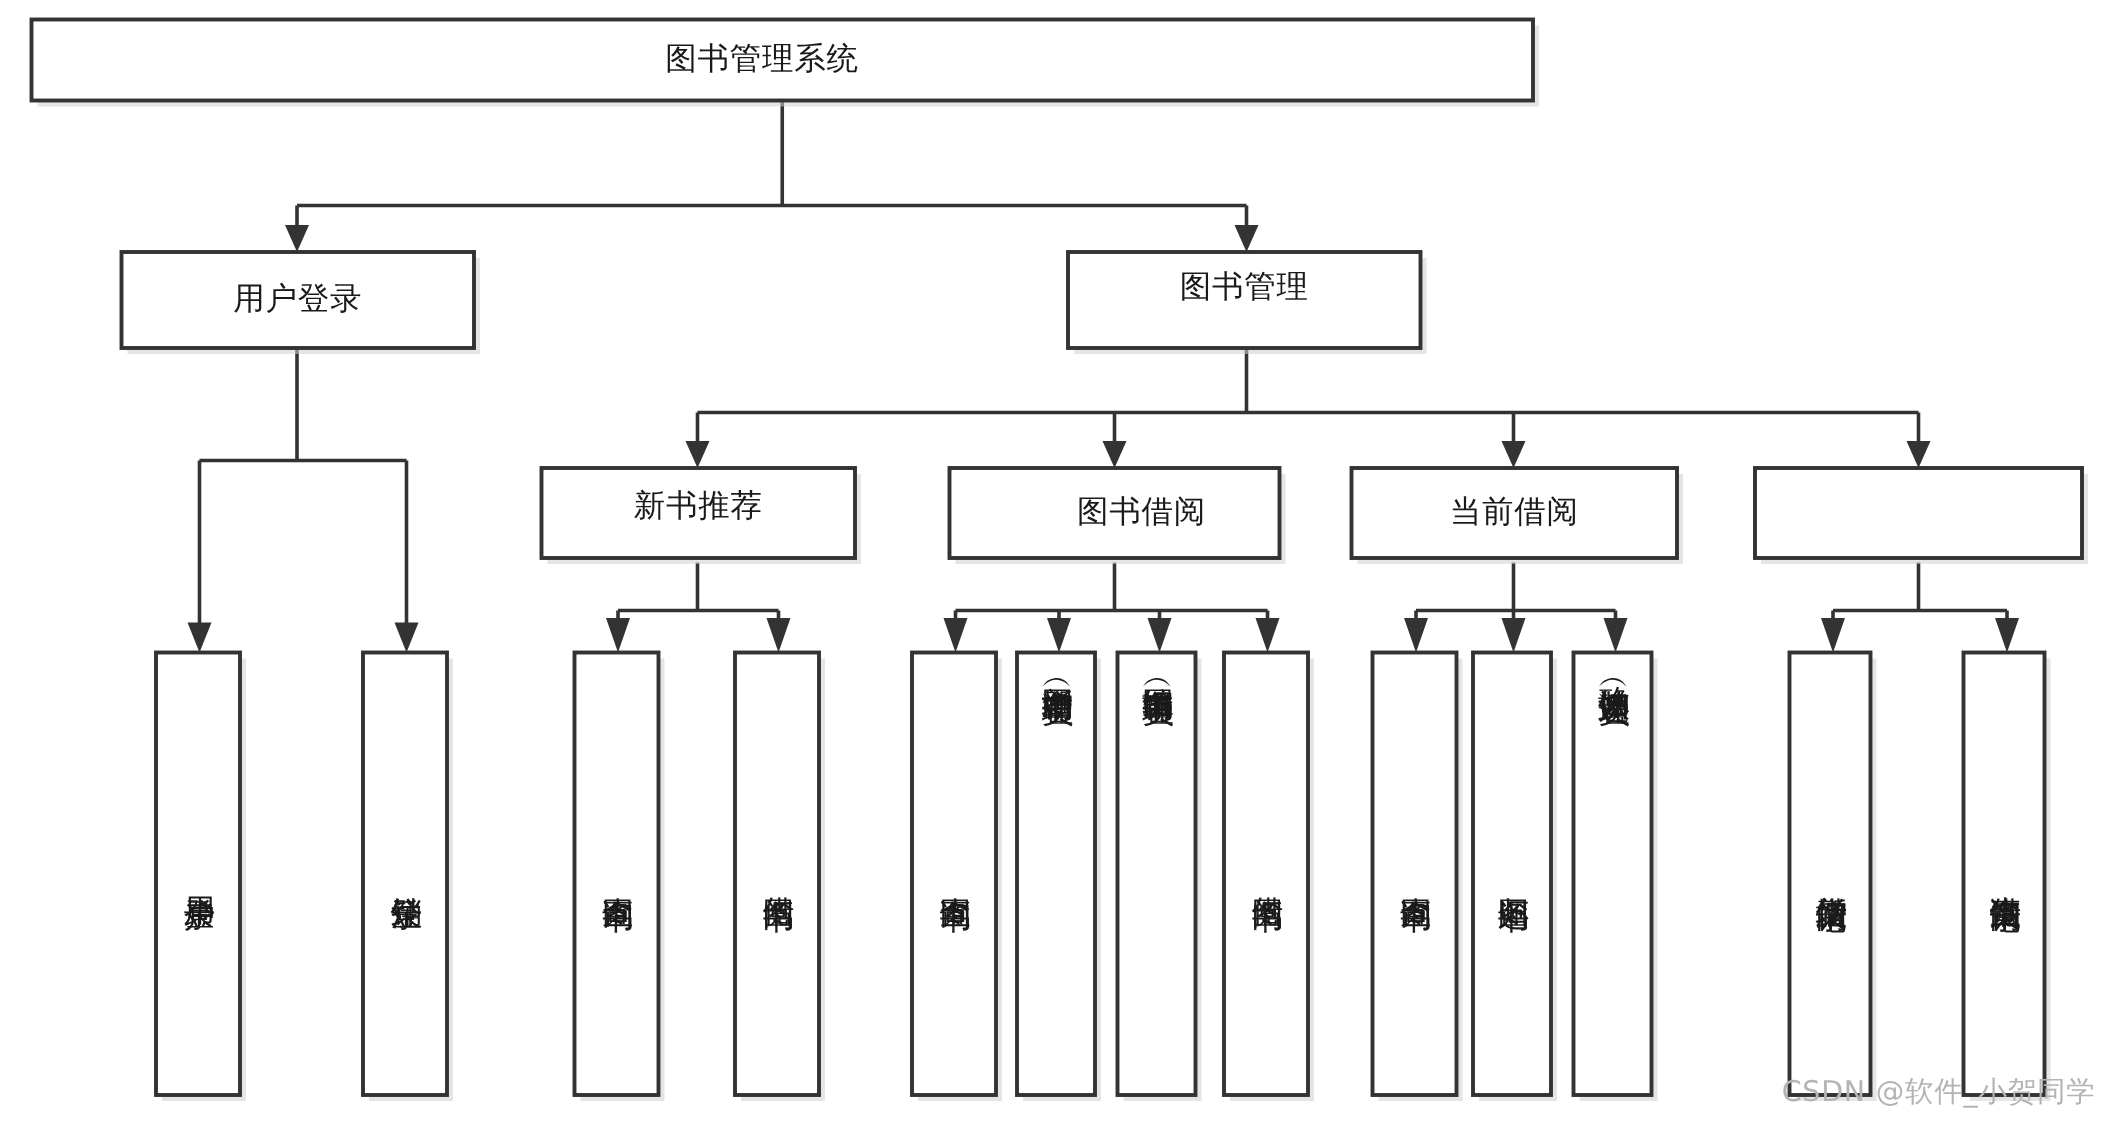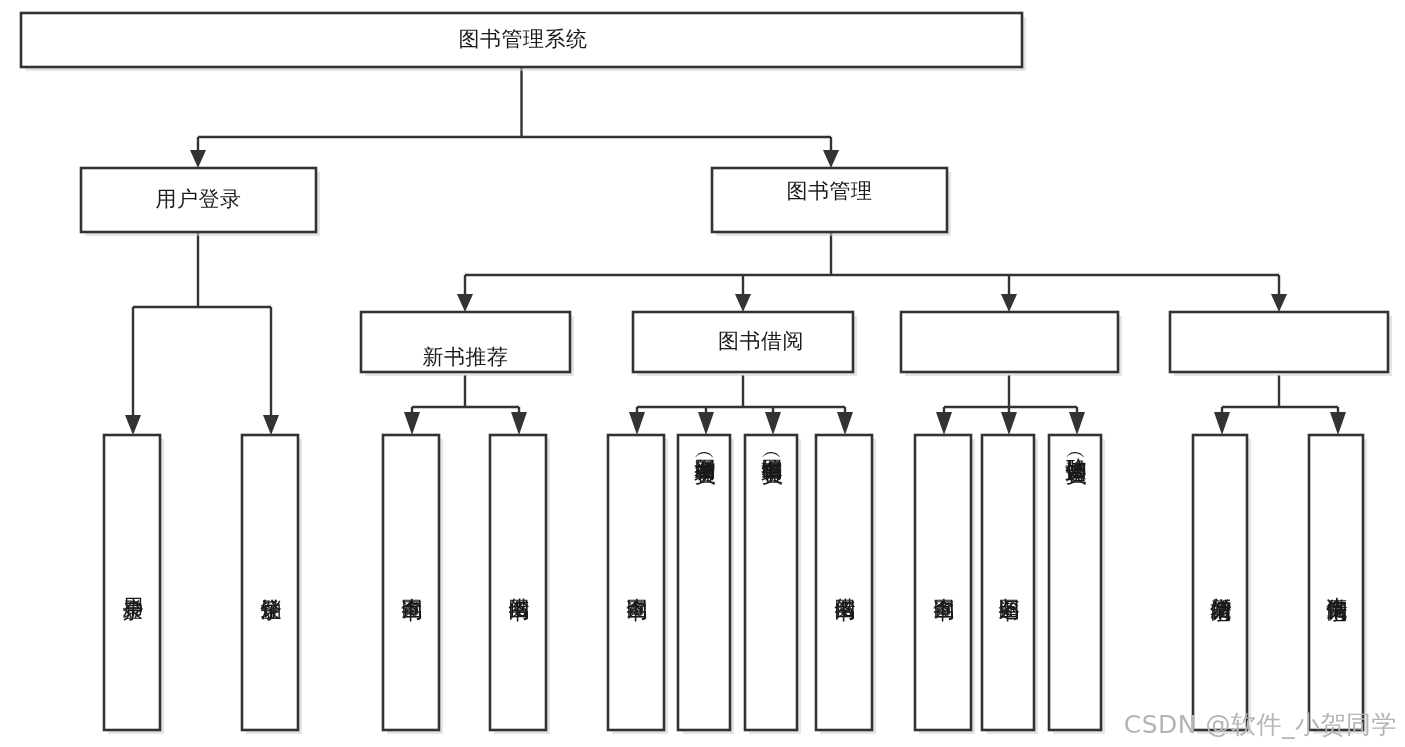--- a/index.html
+++ b/index.html
@@ -71,21 +71,21 @@
     writing-mode: vertical-rl;
     text-orientation: upright;
     white-space: nowrap;
     pointer-events: none;
   }
   .watermark {
     position: absolute;
     right: 8px;
     bottom: 6px;
     color: #b4b4b4;
-    font-size: 25px;
+    font-size: 19px;
     letter-spacing: 0.5px;
     white-space: nowrap;
     pointer-events: none;
   }
 </style>
 </head>
 <body>
 
 <div id="diagram-root">
 
@@ -212,27 +212,28 @@
       <rect class="node-box" x="1049" y="435" width="52" height="295"></rect>
 
       <rect class="node-shadow" x="1197" y="439" width="54" height="295"></rect>
       <rect class="node-box" x="1193" y="435" width="54" height="295"></rect>
 
       <rect class="node-shadow" x="1313" y="439" width="54" height="295"></rect>
       <rect class="node-box" x="1309" y="435" width="54" height="295"></rect>
     </g>
   </svg>
 
-  <div class="node-label-h" style="left:36px; top:13px; width:974px; height:54px;">图书管理系统</div>
+  <div class="node-label-h" style="left:21px; top:13px; width:974px; height:54px;">图书管理系统</div>
 
   <div class="node-label-h" style="left:81px; top:168px; width:235px; height:64px;">用户登录</div>
   <div class="node-label-h" style="left:712px; top:168px; width:235px; height:48px;border-radius:21px;">图书管理</div>
 
-  <div class="node-label-h" style="left:361px; top:328px; width:209px; height:60px;">新书推荐</div>
+  <div class="node-label-h" style="left:361px; top:308px; width:209px; height:60px;">新书推荐</div>
   <div class="node-label-h" style="left:633px; top:312px; width:256px; height:60px;">图书借阅</div>
+  <div class="node-label-h" style="left:901px; top:312px; width:217px; height:60px;">当前借阅</div>
 
   <div class="node-label-v" style="left:104px; top:435px; width:56px; height:295px;">用户登录</div>
   <div class="node-label-v" style="left:242px; top:435px; width:56px; height:295px;">注销登录</div>
   <div class="node-label-v" style="left:383px; top:435px; width:56px; height:295px;">查询图书</div>
   <div class="node-label-v" style="left:490px; top:435px; width:56px; height:295px;">借阅图书</div>
   <div class="node-label-v" style="left:608px; top:435px; width:56px; height:295px;">查询图书</div>
   <div class="node-label-v" style="left:678px; top:435px; width:52px; height:295px; justify-content:flex-start; padding-top:6px;">新增图书（管理员）</div>
   <div class="node-label-v" style="left:745px; top:435px; width:52px; height:295px; justify-content:flex-start; padding-top:6px;">编辑图书（管理员）</div>
   <div class="node-label-v" style="left:816px; top:435px; width:56px; height:295px;">借阅图书</div>
   <div class="node-label-v" style="left:915px; top:435px; width:56px; height:295px;">查询图书</div>

